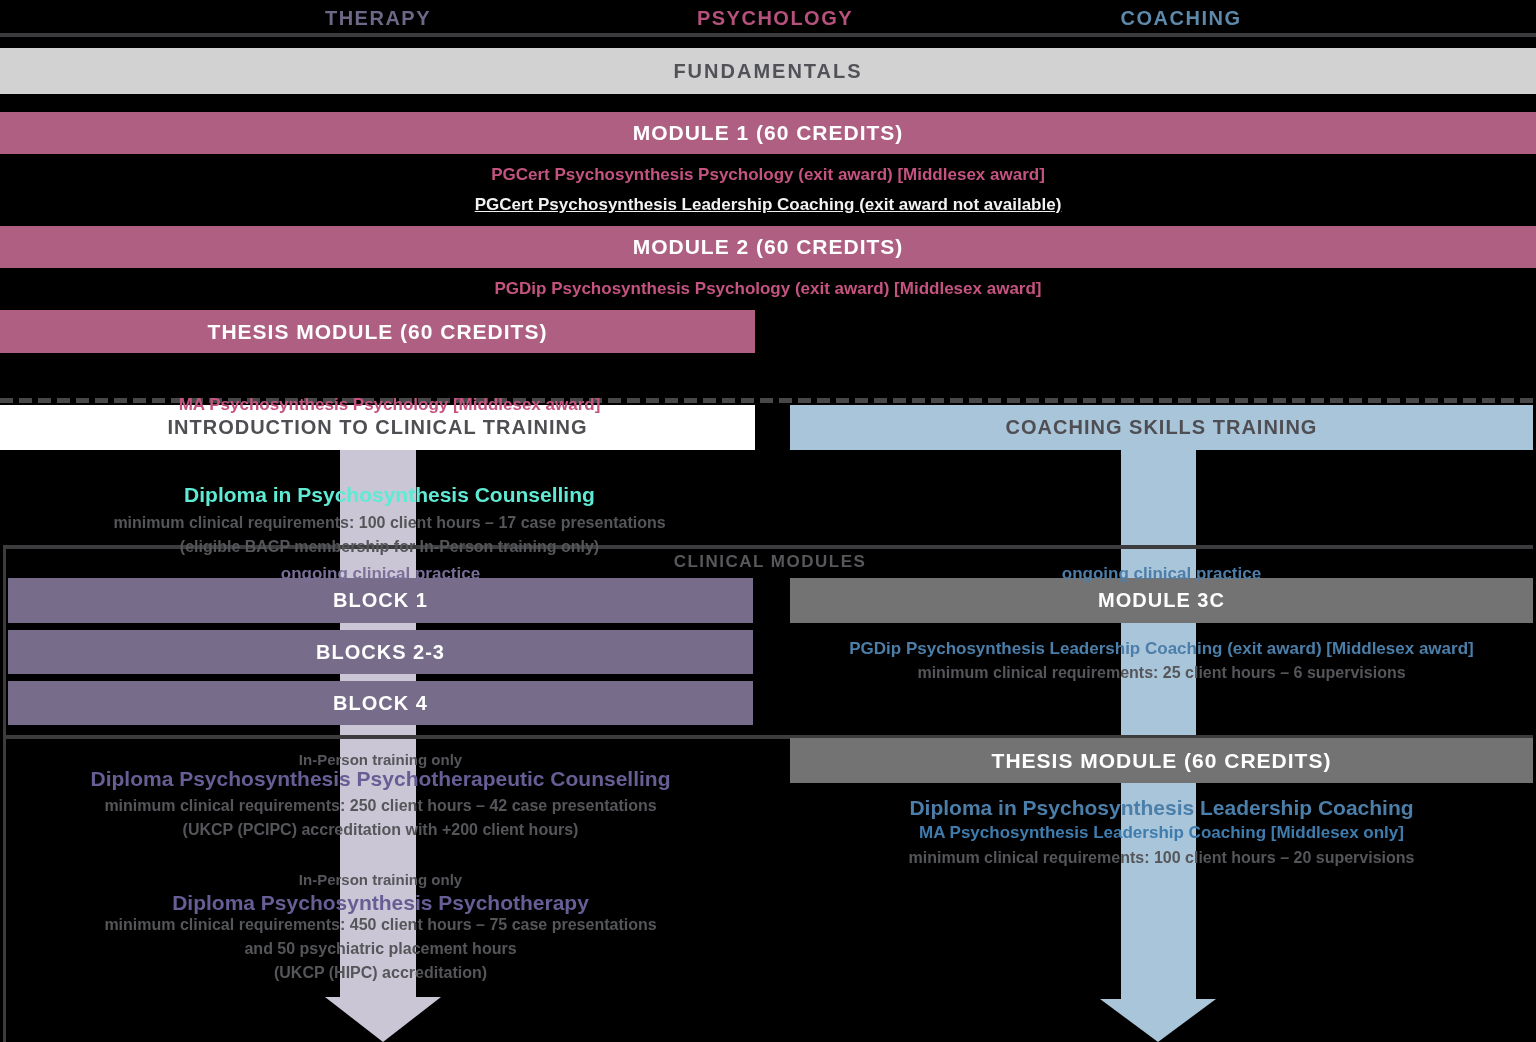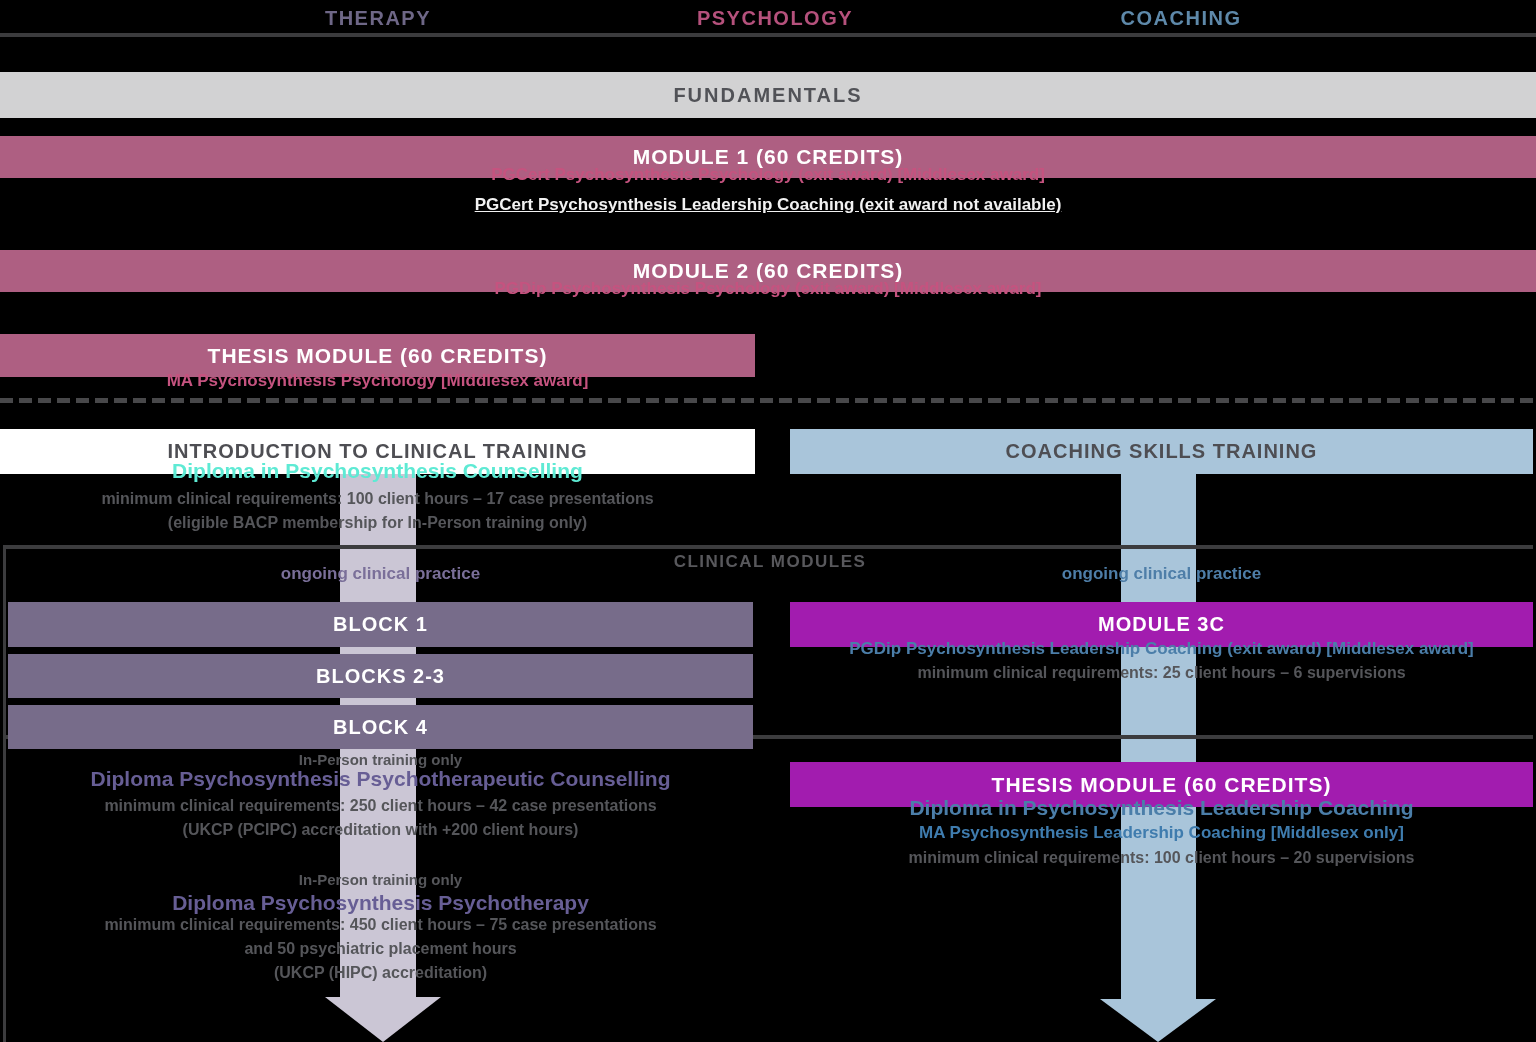--- a/index.html
+++ b/index.html
@@ -8,21 +8,20 @@
     width:1536px; height:1042px;
     position:relative; overflow:hidden;
     font-family:"Liberation Sans", sans-serif;
     font-weight:bold;
   }
   .abs { position:absolute; }
   .bar {
     position:absolute;
     display:flex; align-items:center; justify-content:center;
     text-align:center;
-    margin-top:24px;
   }
   .trow {
     position:absolute;
     display:flex; align-items:center; justify-content:center;
     text-align:center; white-space:nowrap;
   }
 
   
   .col-head { top:2px; height:32px; font-size:20px; letter-spacing:1.5px; z-index:4; }
   .col-head.therapy   { left:253px; width:250px; color:#6e6787; }
@@ -36,21 +35,21 @@
 
   
   .mauve { background:#ae5f82; color:#ffffff; font-size:21px; letter-spacing:1px; z-index:3; }
   .module1-bar { left:0; top:112px; width:1536px; height:42px; }
   .module2-bar { left:0; top:226px; width:1536px; height:42px; }
   .thesis-left-bar { left:0; top:310px; width:755px; height:43px; }
 
   .pink-line  { color:#c5537f; font-size:17px; height:22px; z-index:4;text-align:right; }
   .white-line { color:#f2f2f2; font-size:17px; height:22px; z-index:4; }
   .full-center { left:0; width:1536px; }
-  .left-col    { left:0; width:755px; }
+  .left-col    { left:12px; width:755px;margin-top:24px; }
   .left-col-in { left:8px; width:745px; }
   .right-col   { left:790px; width:743px; }
 
   .m1-award1 { top:164px; }
   .m1-award2 { top:194px;text-decoration:underline; }
   .m2-award1 { top:278px; }
   .ma-psych  { top:370px; }
 
   
   .dashed { left:0; top:398px; width:1536px; height:5px;
@@ -90,21 +89,21 @@
   .ongoing.right { left:790px; width:743px; color:#4e7ea8; }
   .clinical-heading { left:640px; width:260px; top:551px; height:22px;
     font-size:17px; letter-spacing:1.5px; color:#58585c; z-index:4; }
 
   .block { left:8px; width:745px; height:45px; background:#776c8a;
     color:#ffffff; font-size:20px; letter-spacing:1px; z-index:3; }
   .block1  { top:578px; }
   .block23 { top:630px; height:44px; }
   .block4  { top:681px; height:44px; }
 
-  .steel { background:#a21caf; color:#ffffff; font-size:21px; letter-spacing:1px; z-index:3;text-align:center; }
+  .steel { background:#737373; color:#ffffff; font-size:21px; letter-spacing:1px; z-index:3;text-align:center; }
   .mod3c-bar { left:790px; top:578px; width:743px; height:45px; font-size:20px; }
   .blue-line { color:#4b7ea9; font-size:17px; height:22px; z-index:4; }
   .mod3c-award { top:638px; }
   .mod3c-req  { top:662px; }
 
   
   .thesis-right-bar { left:790px; top:738px; width:743px; height:45px; }
   .coach-diploma { top:795px; font-size:21px; color:#4b7ea9; height:26px; z-index:4; }
   .coach-ma  { top:822px; color:#3f7cae; }
   .coach-req { top:847px; }

